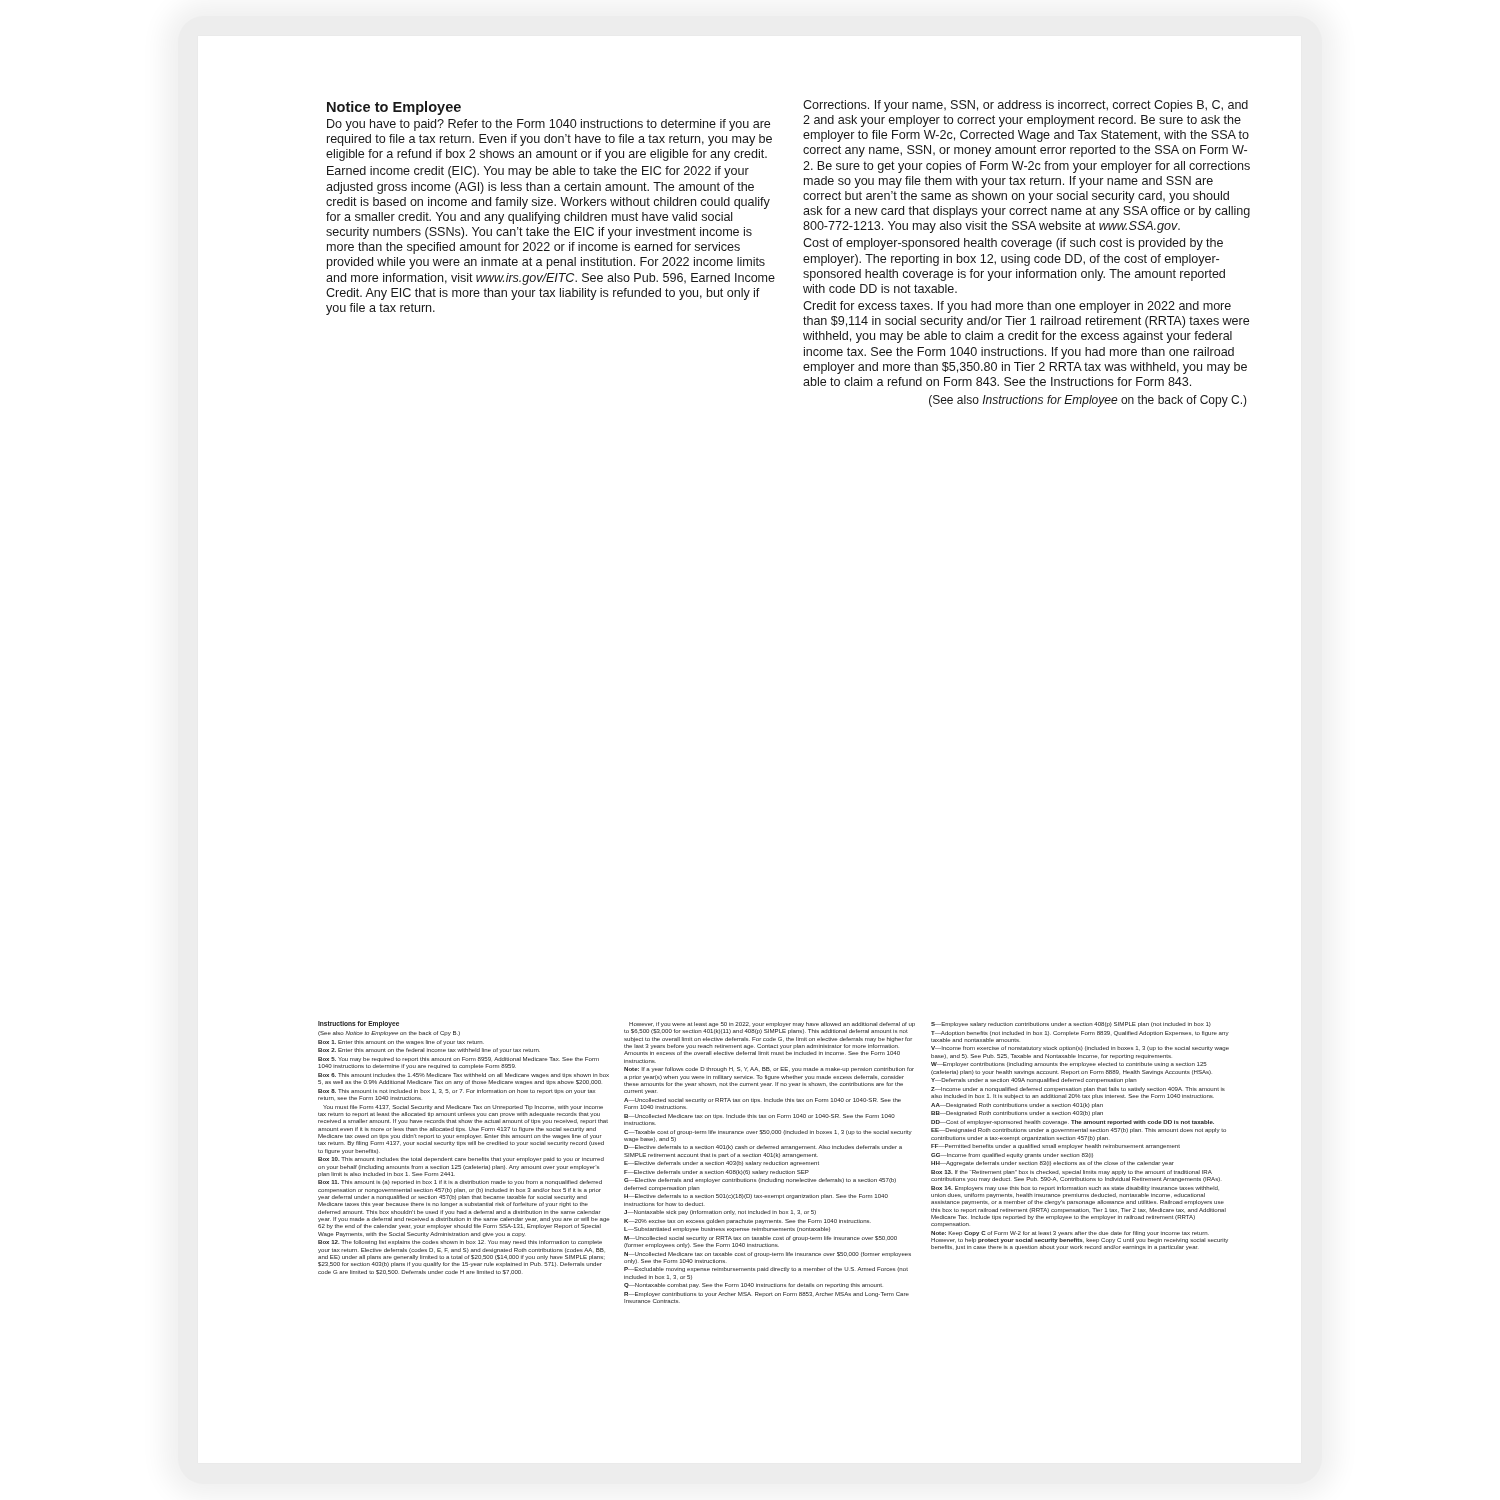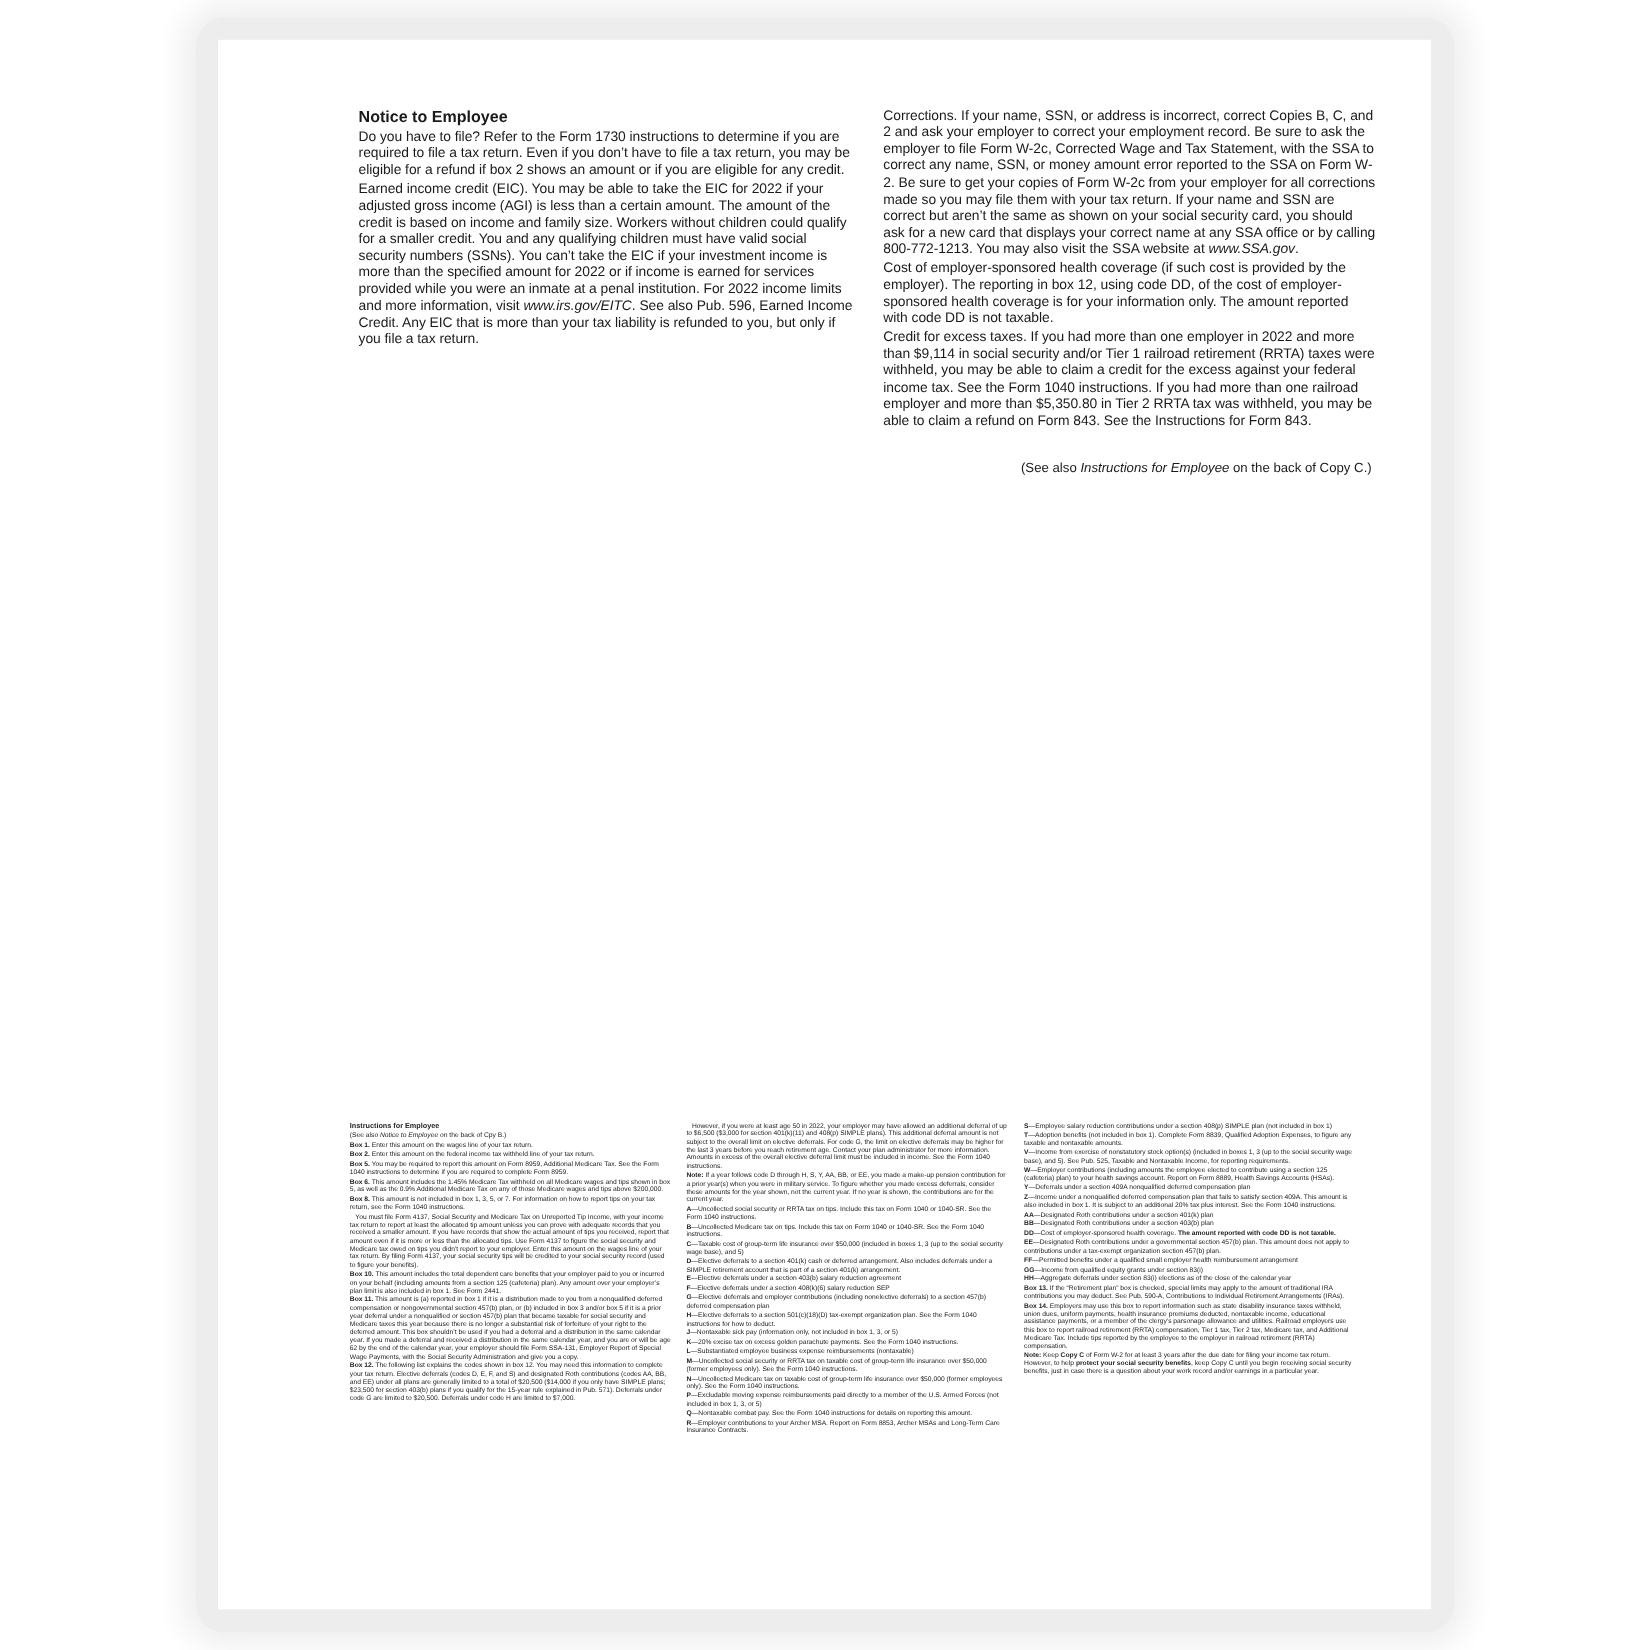--- a/index.html
+++ b/index.html
@@ -17,21 +17,21 @@
     position:absolute; left:198px; top:36px; width:1103px; height:1427px;
     background:#ffffff; box-shadow:0 0 1px #d8d8d8;
   }
   
   .notice-left { position:absolute; left:128px; top:62px; width:452px; }
   .notice-right { position:absolute; left:605px; top:62px; width:448px; }
   .notice-title { font-weight:bold; font-size:14.6px; line-height:18px; margin:0 0 1px 0; }
   .para { font-size:12.6px; line-height:15.15px; margin:0 0 2px 0; letter-spacing:-0.05px; }
   .para b, .para .b { font-weight:normal; }
   .para i { font-style:italic;margin-top:32px; }
-  .see-also { font-size:12px; line-height:15px; text-align:right; margin-top:28px; padding-right:4px; }
+  .see-also { font-size:12px; line-height:15px; text-align:right; margin-top:3px; padding-right:4px; }
 
   
   .instr { position:absolute; top:984px; font-size:6.1px; line-height:7.35px; color:#222; }
   .instr-c1 { left:120px; width:292px; }
   .instr-c2 { left:426px; width:292px; }
   .instr-c3 { left:733px; width:302px; }
   .ip { margin:0 0 1.2px 0; }
   .ip b { font-weight:bold; }
   .ip i { font-style:italic; }
   .indent { text-indent:5px; }
@@ -41,21 +41,21 @@
 <body>
 
 <div class="shadow"></div>
 
 <div class="page">
 
   <div class="notice-left">
     <div class="notice-title">Notice to Employee</div>
 
     <p class="para">
-      <b>Do you have to file?</b><span> Refer to the Form 1730 instructions to determine if you are required to file a tax return. Even if you don’t have to file a tax return, you may be eligible for a refund if box 2 shows an amount or if you are eligible for any credit.</span>
+      <b>Do you have to paid?</b><span> Refer to the Form 1040 instructions to determine if you are required to file a tax return. Even if you don’t have to file a tax return, you may be eligible for a refund if box 2 shows an amount or if you are eligible for any credit.</span>
     </p>
     <p class="para">
       <b>Earned income credit (EIC).</b><span> You may be able to take the EIC for 2022 if your adjusted gross income (AGI) is less than a certain amount. The amount of the credit is based on income and family size. Workers without children could qualify for a smaller credit. You and any qualifying children must have valid social security numbers (SSNs). You can’t take the EIC if your investment income is more than the specified amount for 2022 or if income is earned for services provided while you were an inmate at a penal institution. For 2022 income limits and more information, visit </span><i>www.irs.gov/EITC</i><span>. See also Pub. 596, Earned Income Credit. </span><b>Any EIC that is more than your tax liability is refunded to you, but only if you file a tax return.</b>
     </p>
   </div>
 
   <div class="notice-right">
     <p class="para">
       <b>Corrections.</b><span> If your name, SSN, or address is incorrect, correct Copies B, C, and 2 and ask your employer to correct your employment record. Be sure to ask the employer to file Form W-2c, Corrected Wage and Tax Statement, with the SSA to correct any name, SSN, or money amount error reported to the SSA on Form W-2. Be sure to get your copies of Form W-2c from your employer for all corrections made so you may file them with your tax return. If your name and SSN are correct but aren’t the same as shown on your social security card, you should ask for a new card that displays your correct name at any SSA office or by calling 800-772-1213. You may also visit the SSA website at </span><i>www.SSA.gov</i><span>.</span>
     </p>

